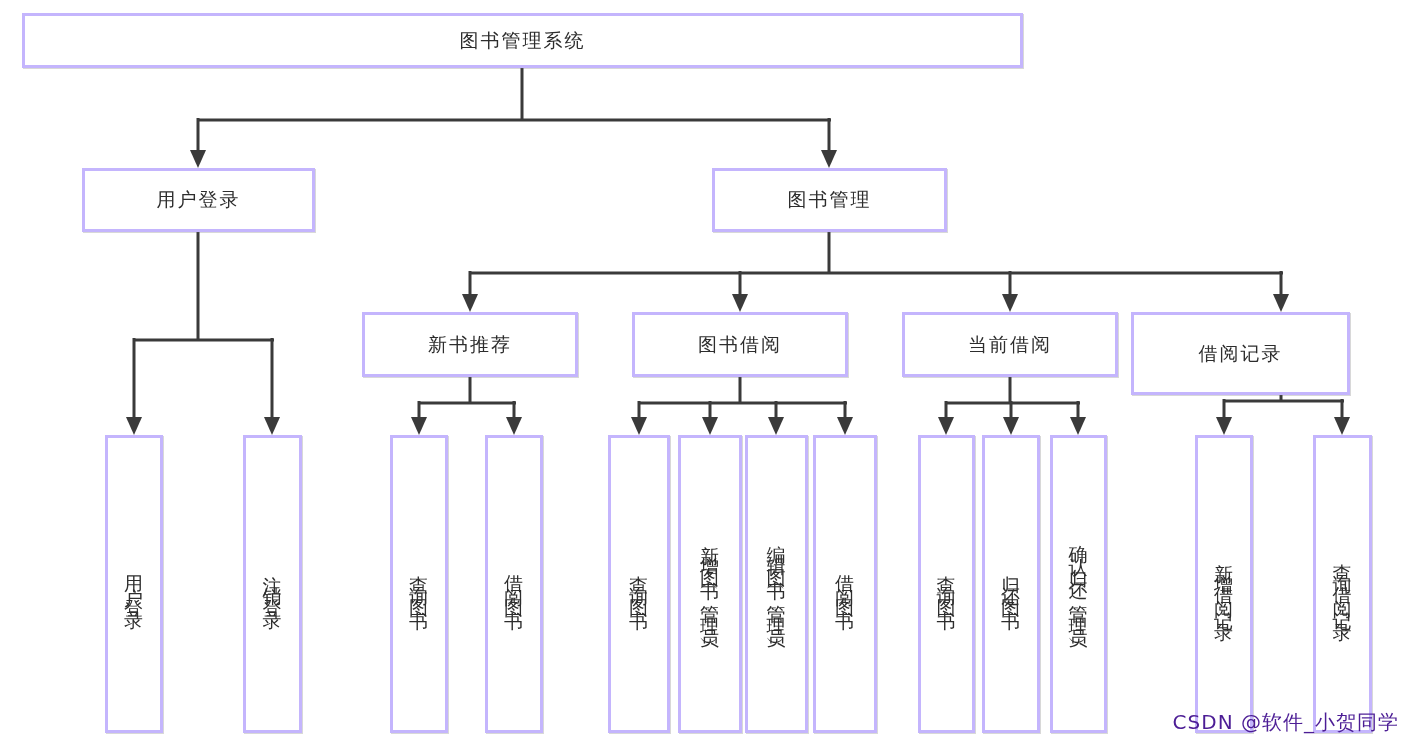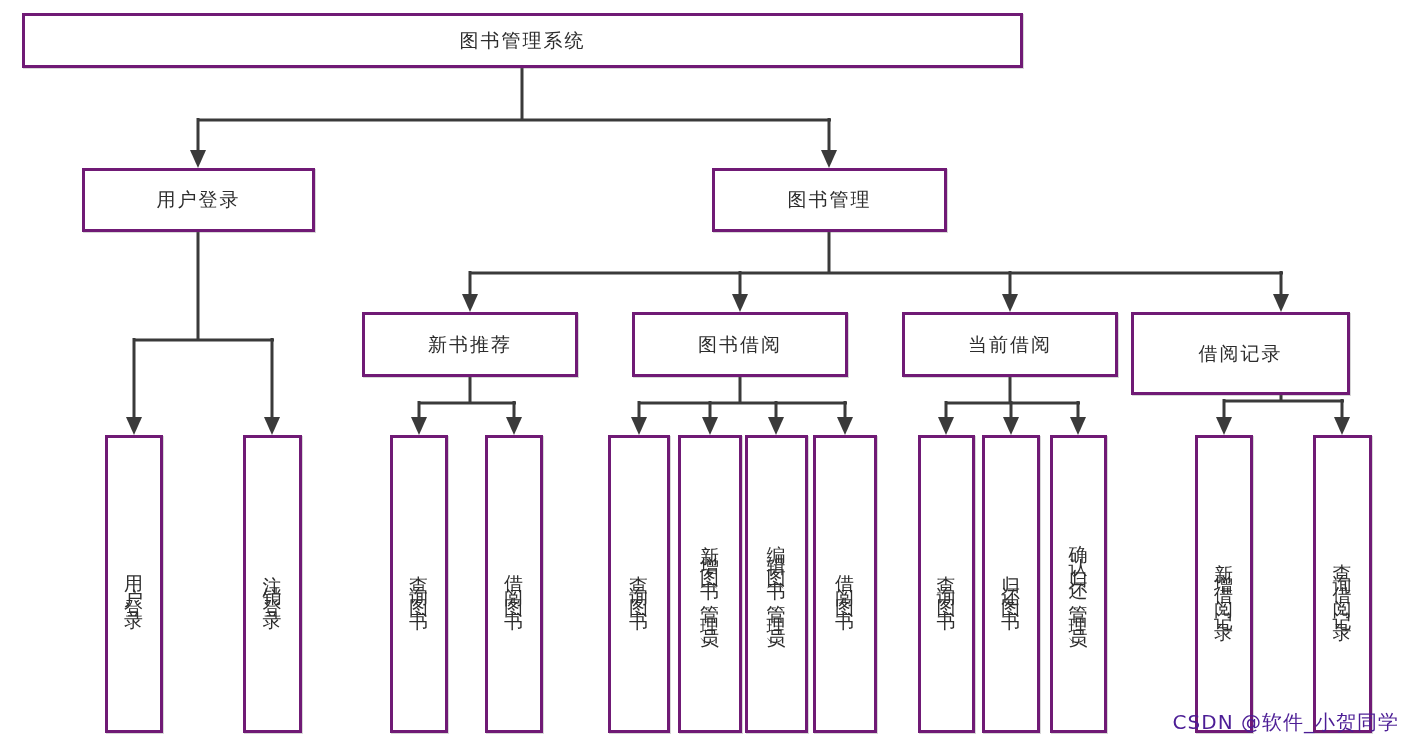--- a/index.html
+++ b/index.html
@@ -18,21 +18,21 @@
   }
   svg.wires {
     position: absolute;
     left: 0; top: 0;
     width: 1405px; height: 747px;
     pointer-events: none;
   }
   .box {
     position: absolute;
     box-sizing: border-box;
-    border: 3px solid #701a75;
+    border: 3px solid #c4b5fd;
     background: #ffffff;
     display: flex;
     align-items: center;
     justify-content: center;
     box-shadow: 1px 1px 0 rgba(100,100,100,0.25);
   }
   .box span {
     font-size: 19px;
     letter-spacing: 2px;
     color: #2d2d2d;

